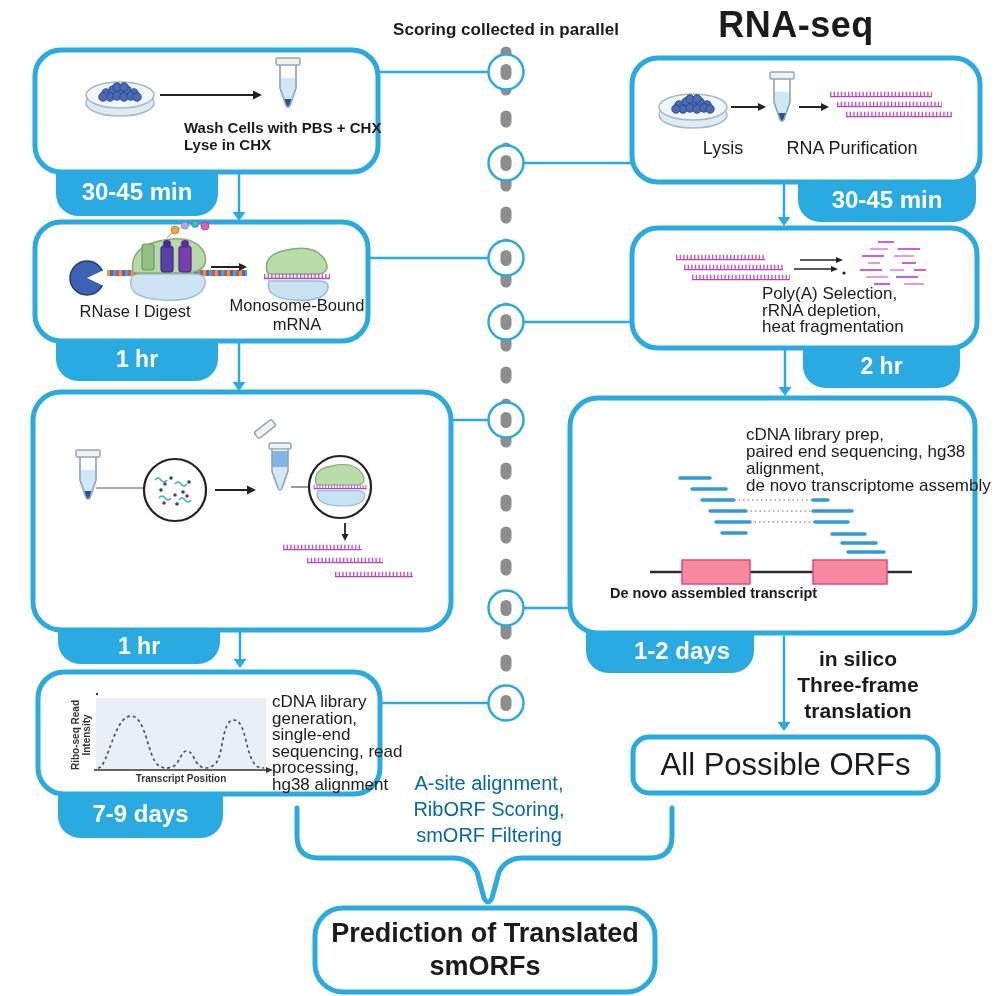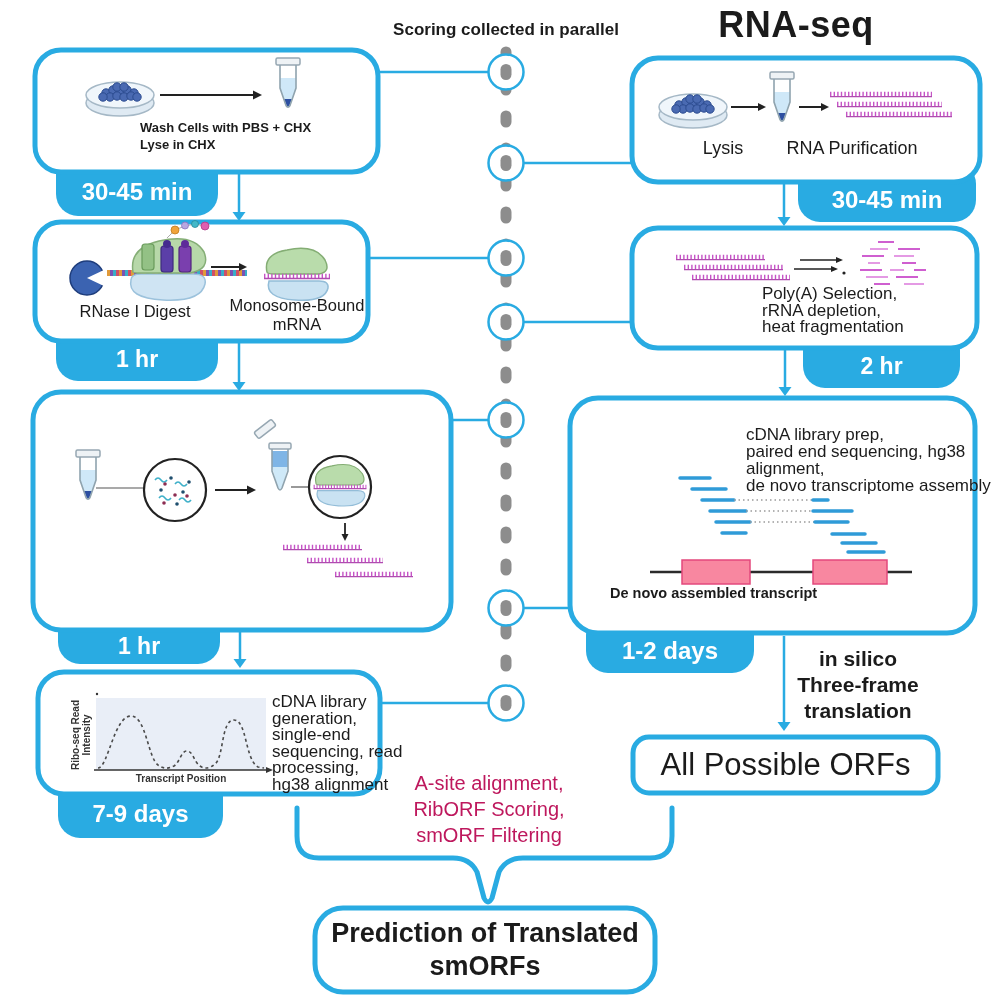--- a/index.html
+++ b/index.html
@@ -6,28 +6,28 @@
   #canvas{position:relative;width:996px;height:996px;background:#fff;overflow:hidden;
           font-family:"Liberation Sans", sans-serif;color:#1b1b1b;}
   #overlay{position:absolute;left:0;top:0;z-index:1;}
   .txt{position:absolute;z-index:2;}
   .center{text-align:center;}
   .title{font-size:36px;font-weight:800;letter-spacing:0.5px;}
   .note{font-size:17px;font-weight:700;}
   .badge-txt{display:flex;align-items:center;justify-content:center;color:#fff;
              font-weight:700;font-size:24px;}
   .badge-sm{font-size:23px;}
-  .cap15{font-size:13px;font-weight:600;line-height:17px;}
+  .cap15{font-size:15px;font-weight:600;line-height:17px;margin-left:44px;}
   .cap14{font-size:17px;font-weight:400;line-height:16.5px;}
   .lab16{font-size:16.5px;font-weight:500;line-height:19px;}
   .lab18{font-size:18px;font-weight:500;}
   .lab20{font-size:20px;font-weight:600;line-height:24px;}
   .axis10{font-size:10px;font-weight:600;line-height:11px;color:#333;}
   .insilico{font-size:21px;font-weight:700;line-height:26px;}
-  .asite{font-size:20px;font-weight:400;line-height:26px;color:#be185d;}
+  .asite{font-size:20px;font-weight:400;line-height:26px;color:#0369a1;}
   .orfbox{display:flex;align-items:center;justify-content:center;font-size:31px;font-weight:400;}
   .predbox{display:flex;flex-direction:column;align-items:center;justify-content:center;
            font-size:27px;font-weight:700;line-height:33px;}
   
   .teeth{stroke:#c554c5;stroke-width:4.5;stroke-dasharray:1.4 2.2;fill:none;}
   .rbase{stroke:#b04bb0;stroke-width:1.4;}
   .blueread{stroke:#2f9bd8;stroke-width:3.5;stroke-linecap:round;}
   .dotjoin{stroke:#9a9a9a;stroke-width:1.4;stroke-dasharray:1.5 3;}
   .frag{stroke:#cf5fd0;stroke-width:2;}
   .frag2{stroke:#e49ae4;stroke-width:2;}
@@ -373,21 +373,21 @@
   <div>de novo transcriptome assembly</div>
 </div>
 <div class="txt" style="left:610px;top:585px;font-size:14.5px;font-weight:600;">De novo assembled transcript</div>
 
 <div class="txt badge-txt" style="left:56px;top:172px;width:162px;height:40px;">30-45 min</div>
 <div class="txt badge-txt badge-sm" style="left:56px;top:341px;width:162px;height:36px;">1 hr</div>
 <div class="txt badge-txt badge-sm" style="left:58px;top:630px;width:162px;height:32px;">1 hr</div>
 <div class="txt badge-txt" style="left:58px;top:794px;width:165px;height:40px;">7-9 days</div>
 <div class="txt badge-txt" style="left:798px;top:182px;width:178px;height:36px;">30-45 min</div>
 <div class="txt badge-txt badge-sm" style="left:803px;top:348px;width:157px;height:36px;">2 hr</div>
-<div class="txt badge-txt" style="left:586px;top:633px;width:168px;height:36px;">1-2 days</div>
+<div class="txt badge-txt" style="left:586px;top:633px;width:168px;height:36px;padding-left:12px;">1-2 days</div>
 
 <div class="txt insilico center" style="left:758px;top:646px;width:200px;">
   <div>in silico</div>
   <div>Three-frame</div>
   <div>translation</div>
 </div>
 
 <div class="txt asite center" style="left:389px;top:770px;width:200px;">
   <div>A-site alignment,</div>
   <div>RibORF Scoring,</div>

